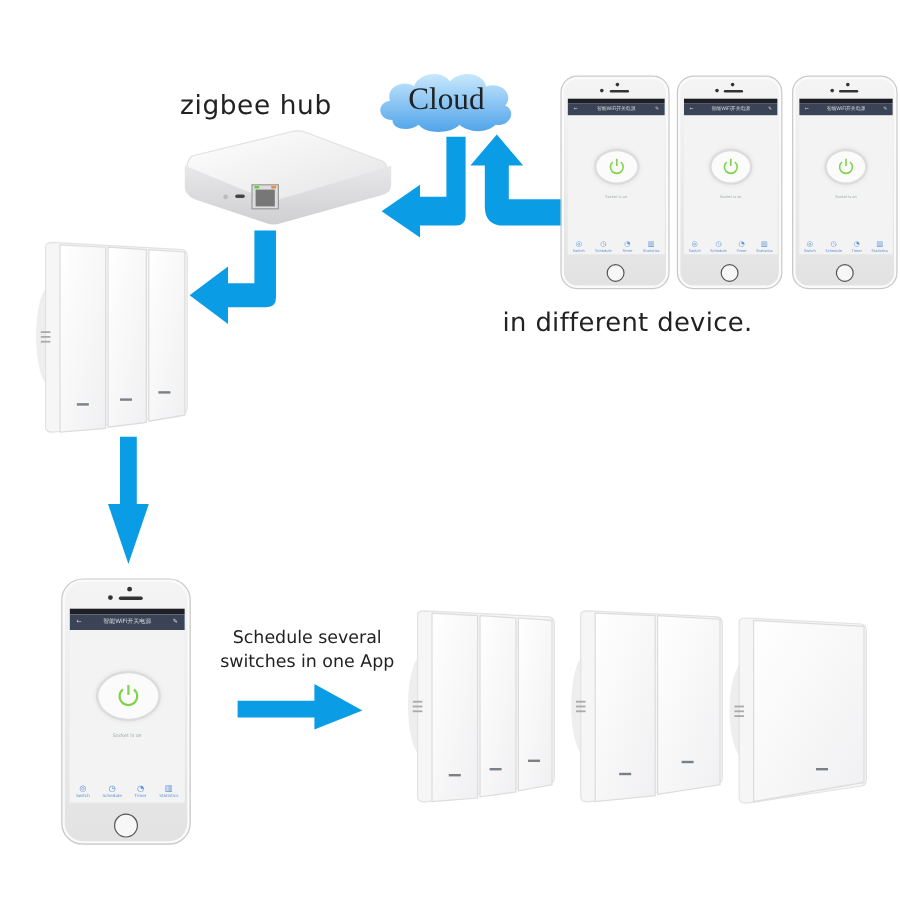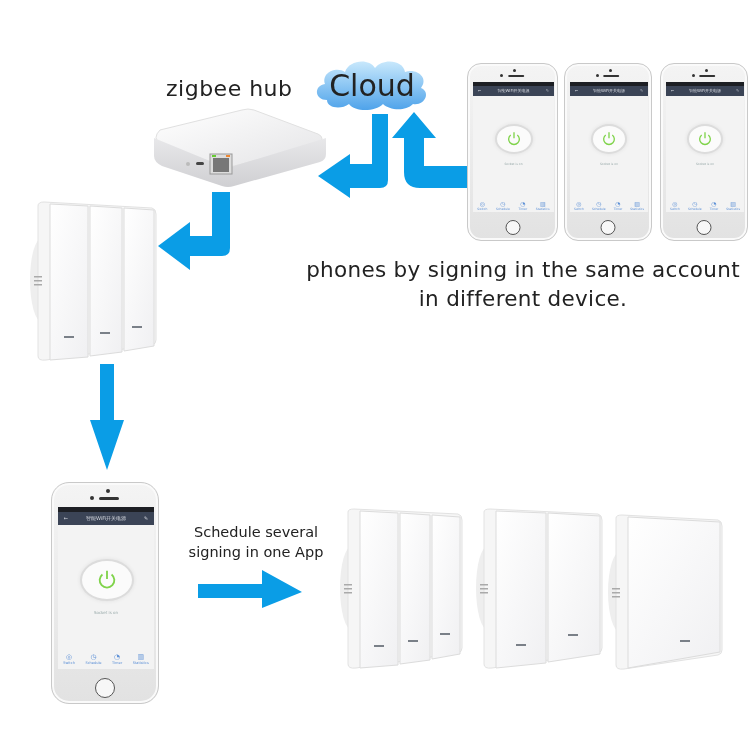--- a/index.html
+++ b/index.html
@@ -1,27 +1,27 @@
 <!DOCTYPE html>
 <html><head>
 <meta charset="utf-8">
 <style>
   * { box-sizing: border-box; margin: 0; padding: 0; }
   html, body { width: 750px; height: 750px; background: #ffffff; overflow: hidden; }
   body { position: relative; font-family: "DejaVu Sans", sans-serif; color: #222; }
   .abs { position: absolute; }
 
   
-  .hub-label { left: 166px; top: 76px; font-size: 22px; color: #222; letter-spacing: 0.5px; }
+  .hub-label { left: 150px; top: 76px; font-size: 22px; color: #222; letter-spacing: 0.5px; }
   .support-text { left: 296px; top: 255px; width: 454px; text-align: center; font-size: 21.5px; line-height: 29px; color: #222; letter-spacing: 0.3px; }
   .control-text { left: 166px; top: 522px; width: 180px; text-align: center; font-size: 14.5px; line-height: 20px; color: #222; }
 
   
   .cloud { left: 313px; top: 56px; width: 118px; height: 56px; }
-  .cloud-label { left: 313px; top: 68px; width: 118px; text-align: center; font-size: 30px; color: #222; }
+  .cloud-label { left: 313px; top: 68px; width: 118px; text-align: center; font-size: 26px; color: #222; font-family: Liberation Serif, serif; }
 
   
   .hub { left: 150px; top: 104px; width: 180px; height: 90px; }
 
   
   .phone { position: absolute; border-radius: 14px; background: linear-gradient(180deg,#f4f4f4,#e2e2e2); border: 1px solid #c9c9c9; box-shadow: inset 0 0 0 2px #fafafa; }
   .phone .speaker { position: absolute; left: 50%; transform: translateX(-30%); background: #333; border-radius: 2px; }
   .phone .cam { position: absolute; background: #333; border-radius: 50%; }
   .phone .topdot { position: absolute; background: #333; border-radius: 50%; }
   .phone .screen { position: absolute; background: #f3f3f3; overflow: hidden; }
@@ -206,21 +206,20 @@
       <div class="tab">
           <span style="font-size:6px">▥</span>
           <span>Statistics</span>
         </div>
     </div>
   </div>
   <div class="home" style="top:156px;width:15px;height:15px;"></div>
 </div>
 
 <div class="abs support-text">
-  <div>phones by signing in the same account</div>
   <div>in different device.</div>
 </div>
 
 <svg class="switch" style="left:28px;top:200px;width:130px;height:165px;" viewBox="0 0 130 165">
   <defs>
     <linearGradient id="swf" x1="0" y1="0" x2="1" y2="1">
       <stop offset="0" stop-color="#ffffff"></stop>
         <stop offset="1" stop-color="#f0f0f2"></stop>
     </linearGradient>
   </defs>
@@ -272,21 +271,21 @@
           <span style="font-size:7px">▥</span>
           <span>Statistics</span>
         </div>
     </div>
   </div>
   <div class="home" style="top:195px;width:20px;height:20px;"></div>
 </div>
 
 <div class="abs control-text">
   <div>Schedule several</div>
-  <div>signing in one App</div>
+  <div>switches in one App</div>
 </div>
 
 <svg class="switch" style="left:338px;top:508px;width:128px;height:164px;" viewBox="0 0 128 164">
   <ellipse cx="14" cy="80" rx="12" ry="42" fill="#eeeeee"></ellipse>
   <path d="M10 4 Q10 1 16 1 L120 6 Q124 7 124 12 L124 140 Q124 144 120 145 L18 160 Q10 161 10 156 Z" fill="#f6f6f6" stroke="#e2e2e2"></path>
   <path d="M22 3 L60 5 L60 157 L22 160 Z" fill="url(#swf)" stroke="#dcdcdc"></path>
   <path d="M62 5 L92 7 L92 152 L62 156 Z" fill="url(#swf)" stroke="#dcdcdc"></path>
   <path d="M94 7 L122 9 L122 146 L94 151 Z" fill="url(#swf)" stroke="#dcdcdc"></path>
   <rect x="6" y="76" width="8" height="1.5" fill="#aaa"></rect>
     <rect x="6" y="80" width="8" height="1.5" fill="#aaa"></rect>

